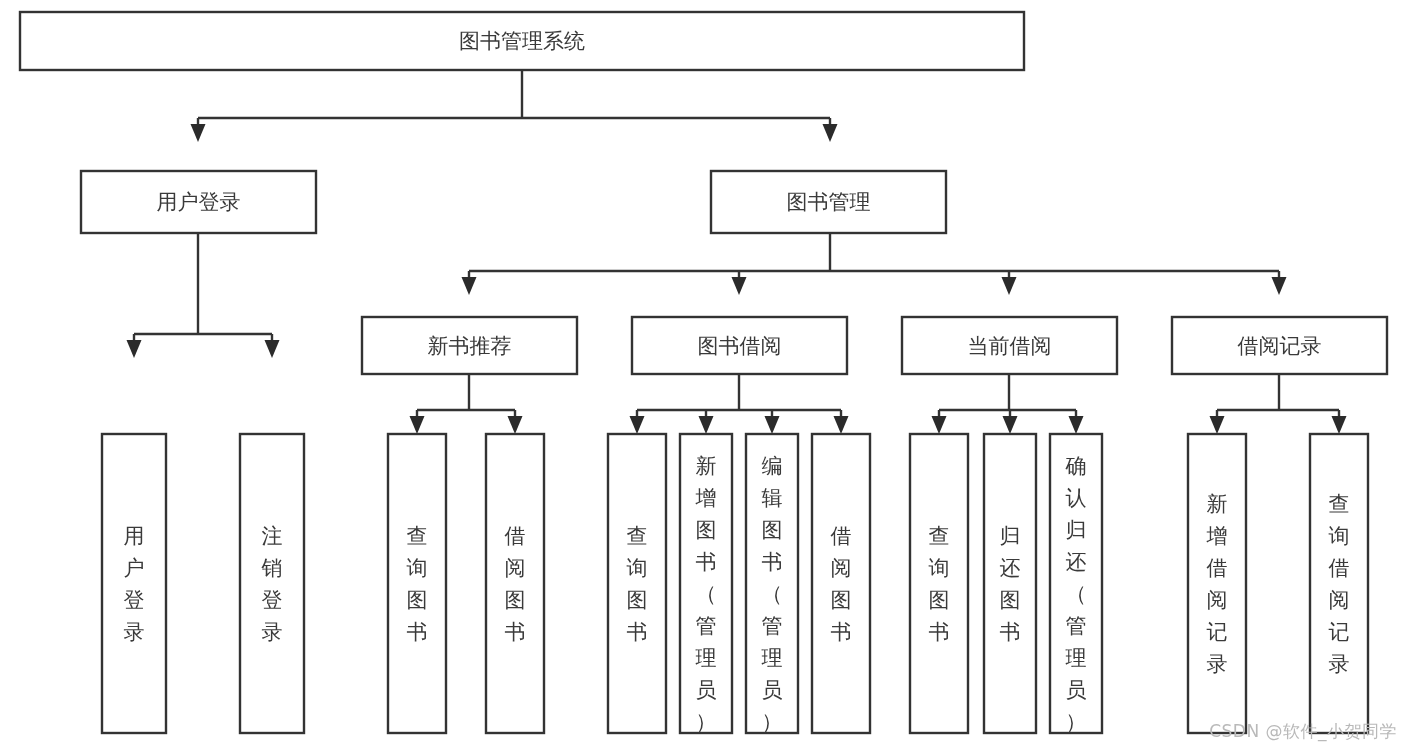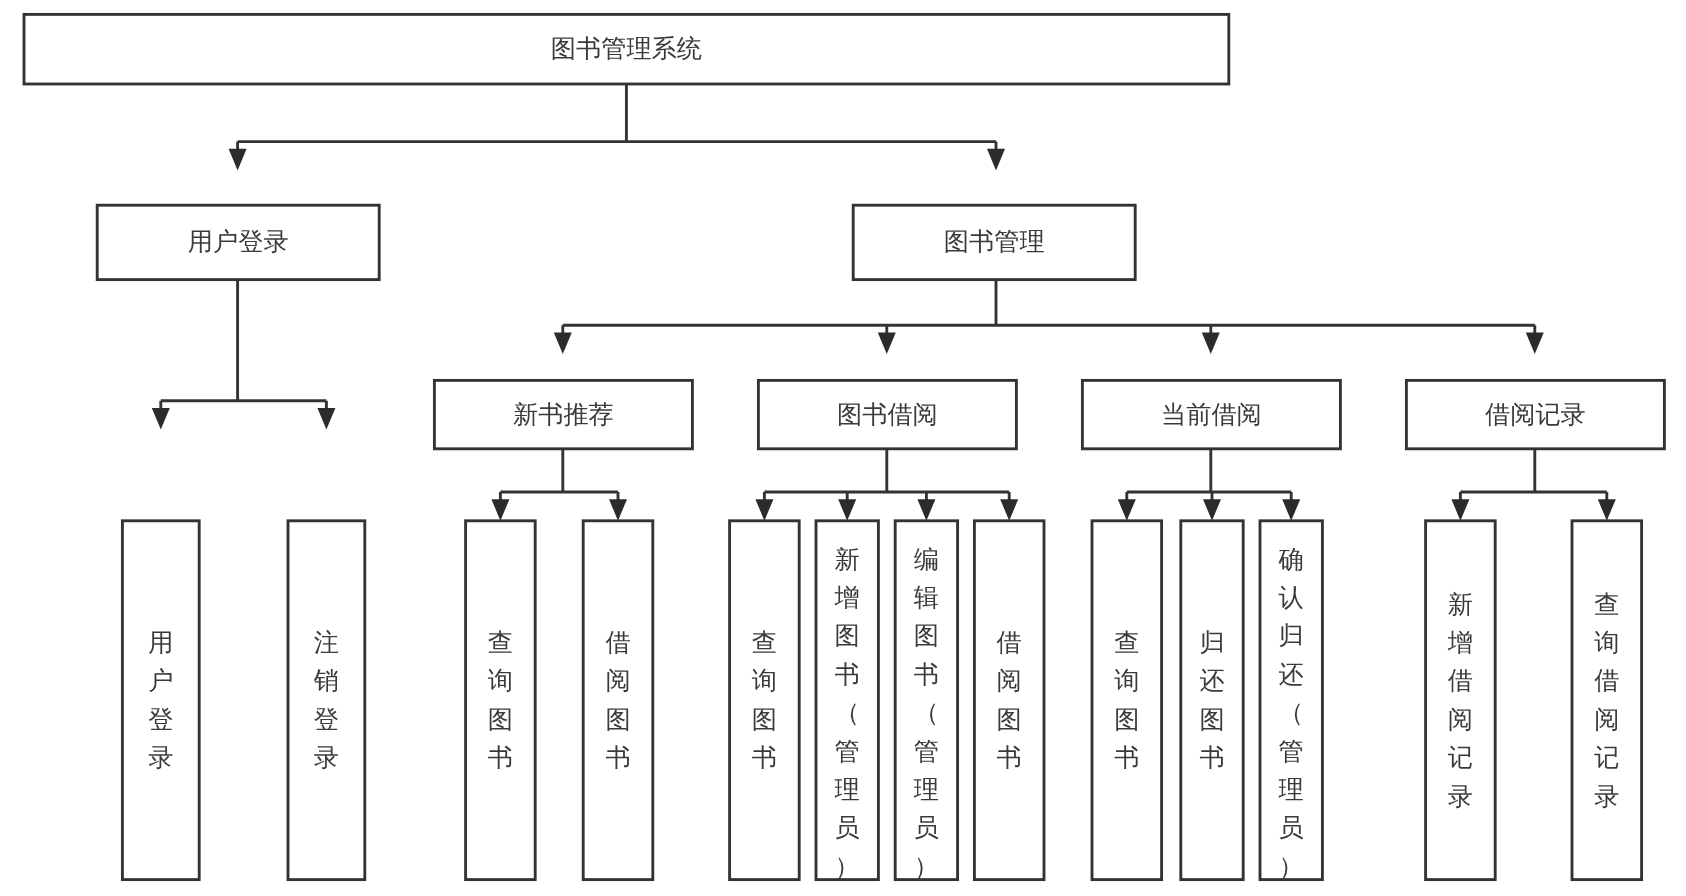--- a/index.html
+++ b/index.html
@@ -215,13 +215,14 @@
         <g>
           <rect class="node-box" x="1188" y="434" width="58" height="299"></rect>
           <text class="node-label-v" x="1217" y="510.54"><tspan x="1217" dy="0">新</tspan><tspan x="1217" dy="32">增</tspan><tspan x="1217" dy="32">借</tspan><tspan x="1217" dy="32">阅</tspan><tspan x="1217" dy="32">记</tspan><tspan x="1217" dy="32">录</tspan></text>
         </g>
         <g>
           <rect class="node-box" x="1310" y="434" width="58" height="299"></rect>
           <text class="node-label-v" x="1339" y="510.54"><tspan x="1339" dy="0">查</tspan><tspan x="1339" dy="32">询</tspan><tspan x="1339" dy="32">借</tspan><tspan x="1339" dy="32">阅</tspan><tspan x="1339" dy="32">记</tspan><tspan x="1339" dy="32">录</tspan></text>
         </g>
       </g>
   </svg>
+  <div class="watermark">CSDN @软件_小贺同学</div>
 </div>
 
 </body></html>

